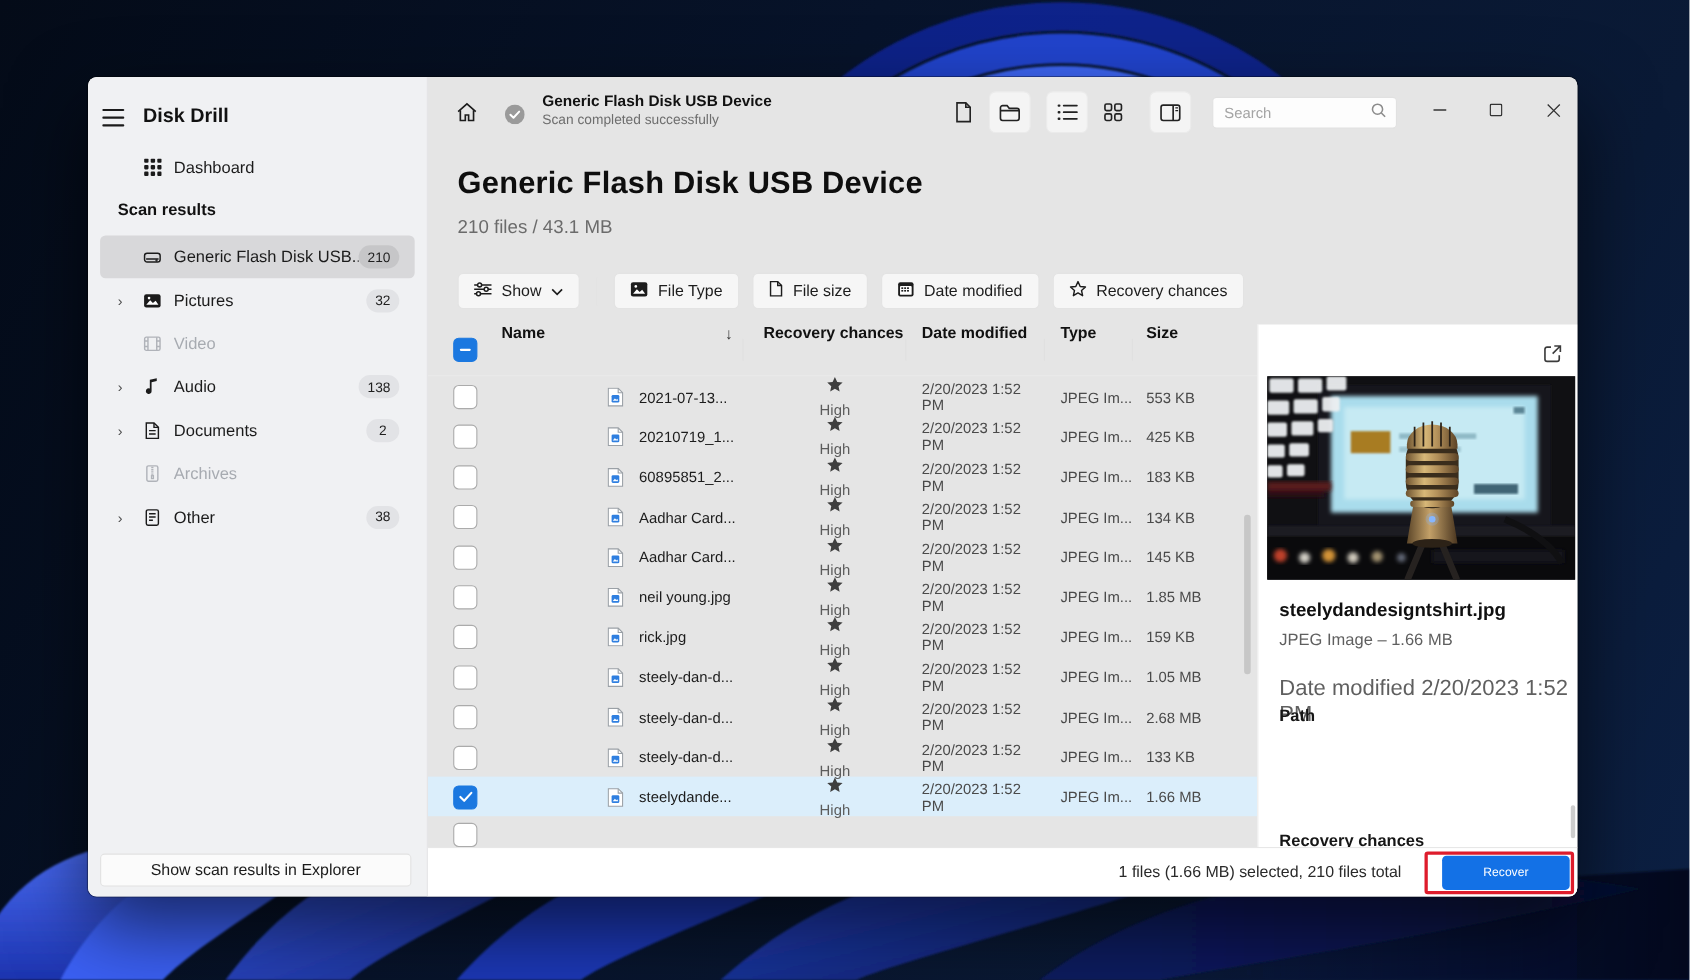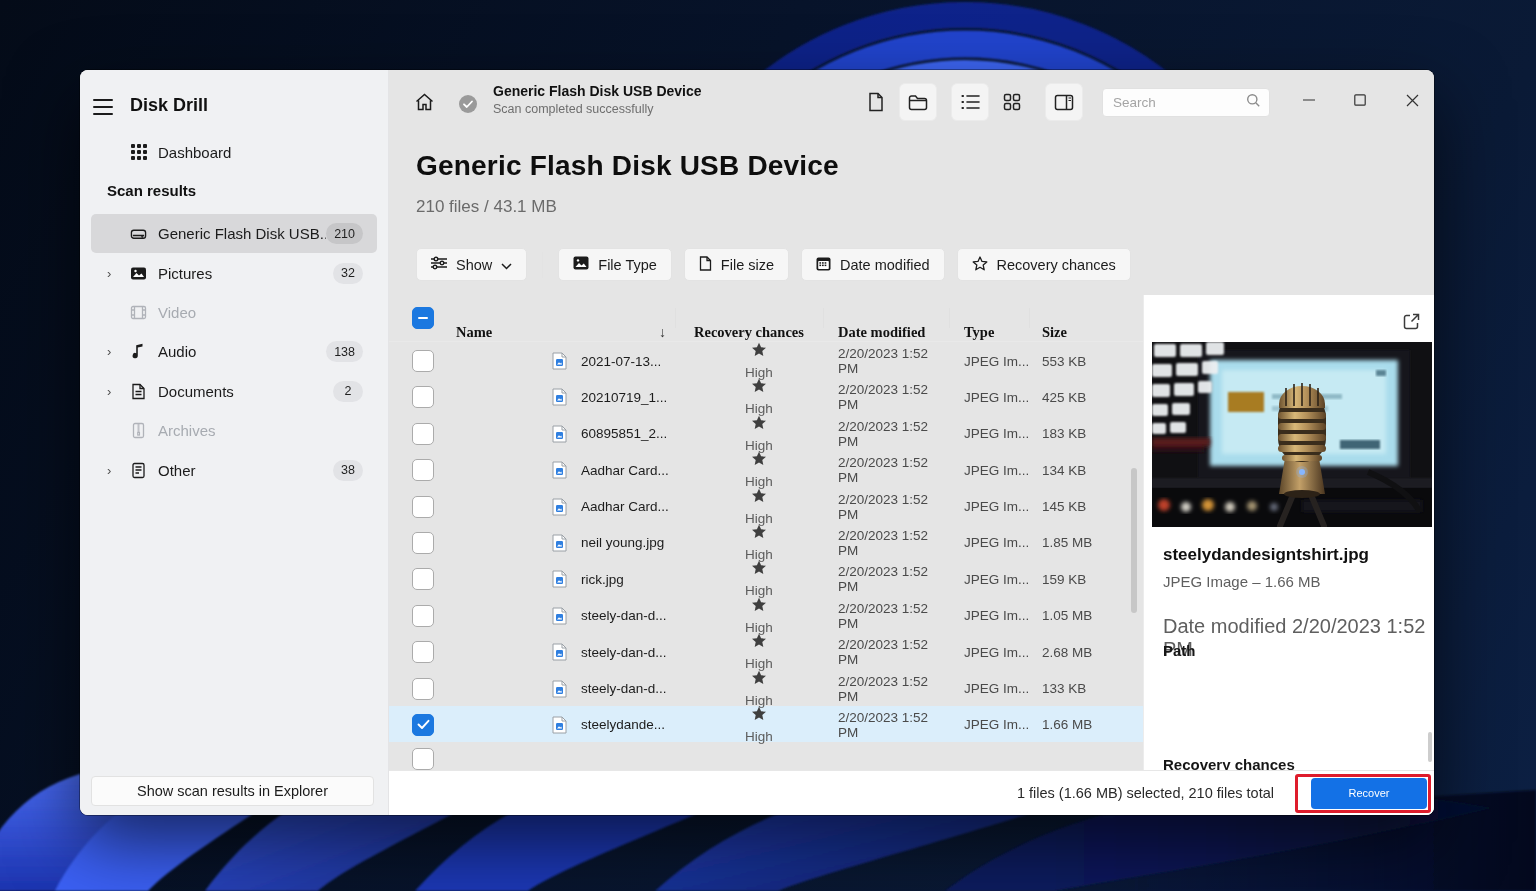--- a/index.html
+++ b/index.html
@@ -54,21 +54,21 @@
 
   .filters { position:absolute; left:27px; top:178px; display:flex; align-items:center; gap:12px; }
   .chip { height:33px; display:flex; align-items:center; gap:9px; padding:0 14px; background:#f6f6f6; border:1px solid #e3e3e3; border-radius:5px; font-size:14.5px; color:#1c1c1c; cursor:pointer; font-family:inherit; }
   .vsep { width:1px; height:26px; background:#e3e3e3; margin:0 3px; }
 
   .content-row { position:absolute; left:0; right:0; top:225px; bottom:45px; display:flex; }
   .table-col { position:relative; flex:1; overflow:hidden; }
   .preview-col { position:relative; width:291px; flex:0 0 291px; border-left:1px solid #ececec; overflow:hidden; background:#fff; }
 
   .thead { height:47px; display:grid; grid-template-columns:22px 242px 148px 126px 80px 96px; align-items:center; padding-left:23px; border-bottom:1px solid #e9e9e9; font-size:14.5px; font-weight:700; color:#111; }
-  .th { position:relative; height:100%; display:flex; align-items:flex-end;font-family:Liberation Serif, serif; }
+  .th { position:relative; height:100%; display:flex; align-items:flex-start; }
   .th.sep::after { content:''; position:absolute; right:0; top:50%; transform:translateY(-50%); width:1px; height:20px; background:#e0e0e0; }
   .th-name { padding-left:22px; justify-content:space-between; padding-right:10px; }
   .th-pad { padding-left:18px; }
   .th-pad14 { padding-left:14px; }
   .th-pad12 { padding-left:12px; }
   .sort-arrow { font-size:14px; color:#333; font-weight:400; }
 
   .trow { height:36.4px; display:grid; grid-template-columns:22px 118px 124px 148px 126px 80px 96px; align-items:center; padding-left:23px; font-size:13.5px; color:#454545; }
   .trow.selected { background:#dbeefb; }
   .cb { width:22px; height:22px; border:1px solid #ababab; border-radius:5px; background:#fff; cursor:pointer; display:flex; align-items:center; justify-content:center; }

